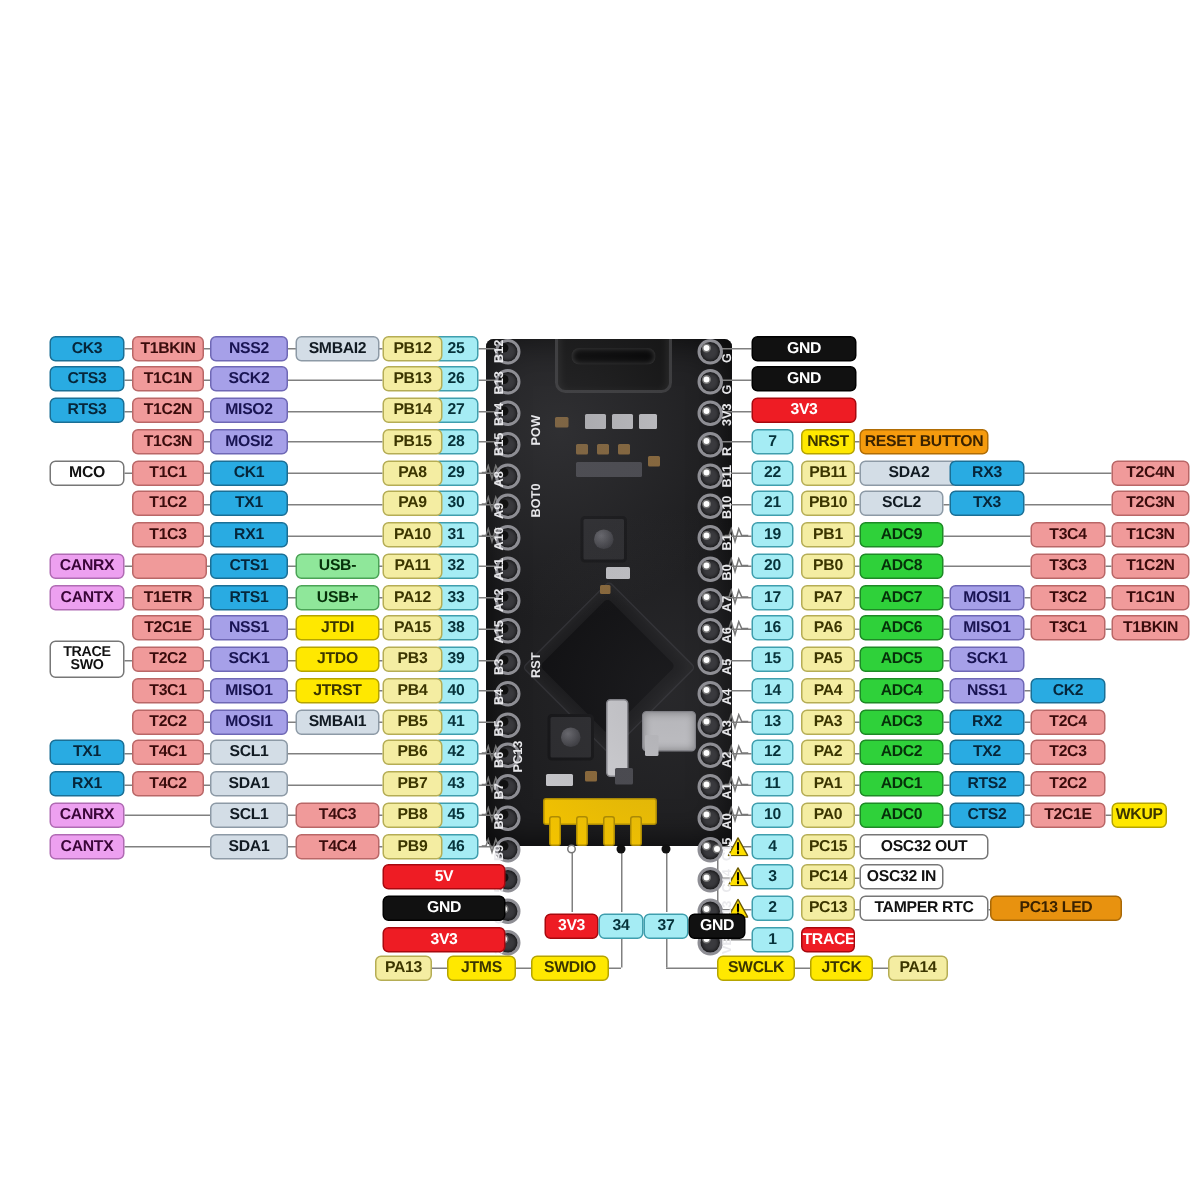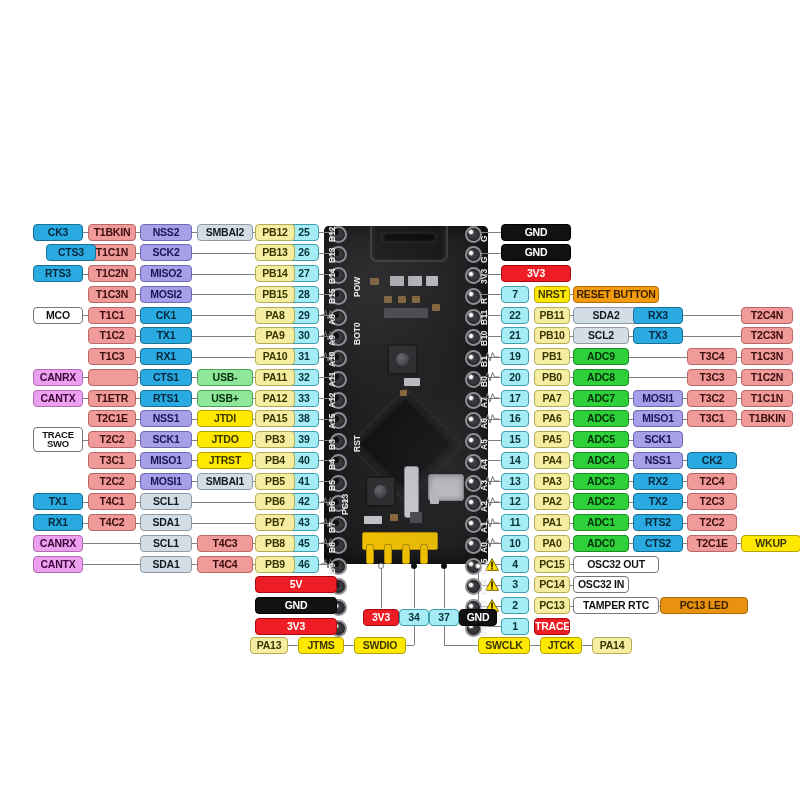--- a/index.html
+++ b/index.html
@@ -520,21 +520,21 @@
       <div class="bx c-cyanL" style="left: 289px; top: 223.5px; width: 30px;">25</div>
       <div class="bx c-yellow" style="left: 255px; top: 223.5px; width: 40px;">PB12</div>
       <div class="bx c-purple" style="left: 140px; top: 223.5px; width: 52px;">NSS2</div>
       <div class="bx c-gray" style="left: 197px; top: 223.5px; width: 56px;">SMBAI2</div>
       <div class="bx c-red" style="left: 88px; top: 223.5px; width: 48px;">T1BKIN</div>
       <div class="bx c-cyanD" style="left: 33px; top: 223.5px; width: 50px;">CK3</div>
       <div class="bx c-cyanL" style="left: 289px; top: 244.25px; width: 30px;">26</div>
       <div class="bx c-yellow" style="left: 255px; top: 244.25px; width: 40px;">PB13</div>
       <div class="bx c-purple" style="left: 140px; top: 244.25px; width: 52px;">SCK2</div>
       <div class="bx c-red" style="left: 88px; top: 244.25px; width: 48px;">T1C1N</div>
-      <div class="bx c-cyanD" style="left: 46px; top: 244.25px; width: 50px;">CTS3</div>
+      <div class="bx c-cyanD" style="left: 33px; top: 244.25px; width: 50px;">CTS3</div>
       <div class="bx c-cyanL" style="left: 289px; top: 265px; width: 30px;">27</div>
       <div class="bx c-yellow" style="left: 255px; top: 265px; width: 40px;">PB14</div>
       <div class="bx c-purple" style="left: 140px; top: 265px; width: 52px;">MISO2</div>
       <div class="bx c-red" style="left: 88px; top: 265px; width: 48px;">T1C2N</div>
       <div class="bx c-cyanD" style="left: 33px; top: 265px; width: 50px;">RTS3</div>
       <div class="bx c-cyanL" style="left: 289px; top: 285.75px; width: 30px;">28</div>
       <div class="bx c-yellow" style="left: 255px; top: 285.75px; width: 40px;">PB15</div>
       <div class="bx c-purple" style="left: 140px; top: 285.75px; width: 52px;">MOSI2</div>
       <div class="bx c-red" style="left: 88px; top: 285.75px; width: 48px;">T1C3N</div>
       <div class="bx c-cyanL" style="left: 289px; top: 306.5px; width: 30px;">29</div>
@@ -671,21 +671,21 @@
       <div class="bx c-cyanL" style="left: 501px; top: 514px; width: 28px;">11</div>
       <div class="bx c-yellow" style="left: 534px; top: 514px; width: 36px;">PA1</div>
       <div class="bx c-green" style="left: 573px; top: 514px; width: 56px;">ADC1</div>
       <div class="bx c-cyanD" style="left: 633px; top: 514px; width: 50px;">RTS2</div>
       <div class="bx c-red" style="left: 687px; top: 514px; width: 50px;">T2C2</div>
       <div class="bx c-cyanL" style="left: 501px; top: 534.75px; width: 28px;">10</div>
       <div class="bx c-yellow" style="left: 534px; top: 534.75px; width: 36px;">PA0</div>
       <div class="bx c-green" style="left: 573px; top: 534.75px; width: 56px;">ADC0</div>
       <div class="bx c-cyanD" style="left: 633px; top: 534.75px; width: 50px;">CTS2</div>
       <div class="bx c-red" style="left: 687px; top: 534.75px; width: 50px;">T2C1E</div>
-      <div class="bx c-yellowB" style="left: 741px; top: 534.75px; width: 60px; text-align: center;">WKUP</div>
+      <div class="bx c-yellowB" style="left: 741px; top: 534.75px; width: 37px; text-align: center;">WKUP</div>
       <div class="bx c-cyanL" style="left: 501px; top: 555.5px; width: 28px;">4</div>
       <div class="bx c-yellow" style="left: 534px; top: 555.5px; width: 36px;">PC15</div>
       <div class="bx c-white" style="left: 573px; top: 555.5px; width: 86px;">OSC32 OUT</div>
       <div class="bx c-cyanL" style="left: 501px; top: 576.25px; width: 28px;">3</div>
       <div class="bx c-yellow" style="left: 534px; top: 576.25px; width: 36px;">PC14</div>
       <div class="bx c-white" style="left: 573px; top: 576.25px; width: 56px;">OSC32 IN</div>
       <div class="bx c-cyanL" style="left: 501px; top: 597px; width: 28px;">2</div>
       <div class="bx c-yellow" style="left: 534px; top: 597px; width: 36px;">PC13</div>
       <div class="bx c-white" style="left: 573px; top: 597px; width: 86px;">TAMPER RTC</div>
       <div class="bx c-orangeD" style="left: 660px; top: 597px; width: 88px;">PC13 LED</div>

